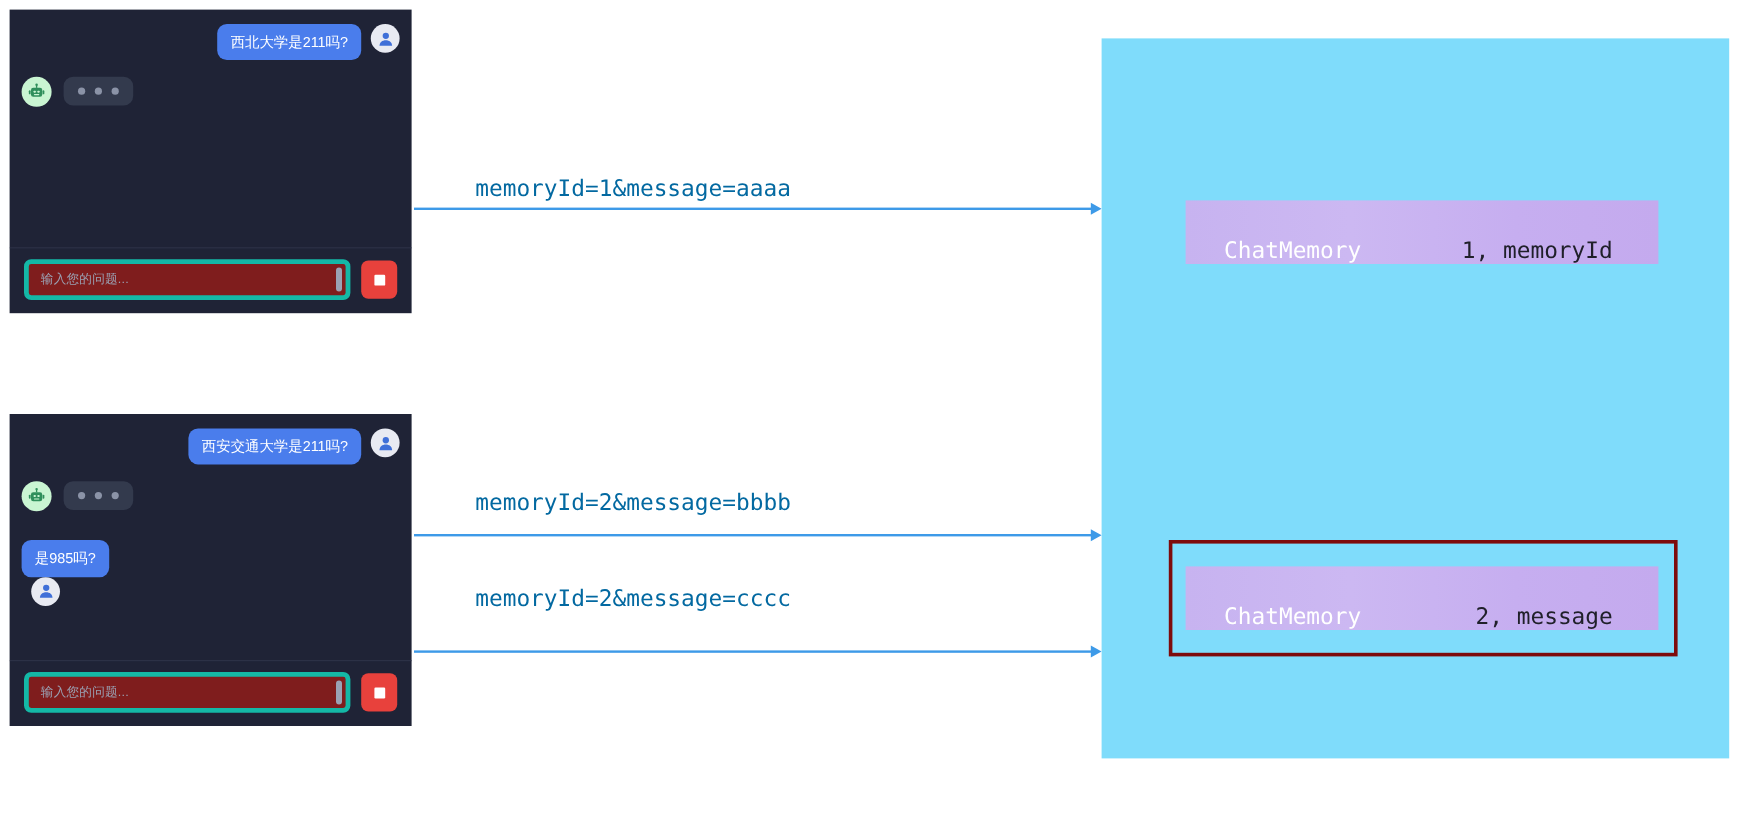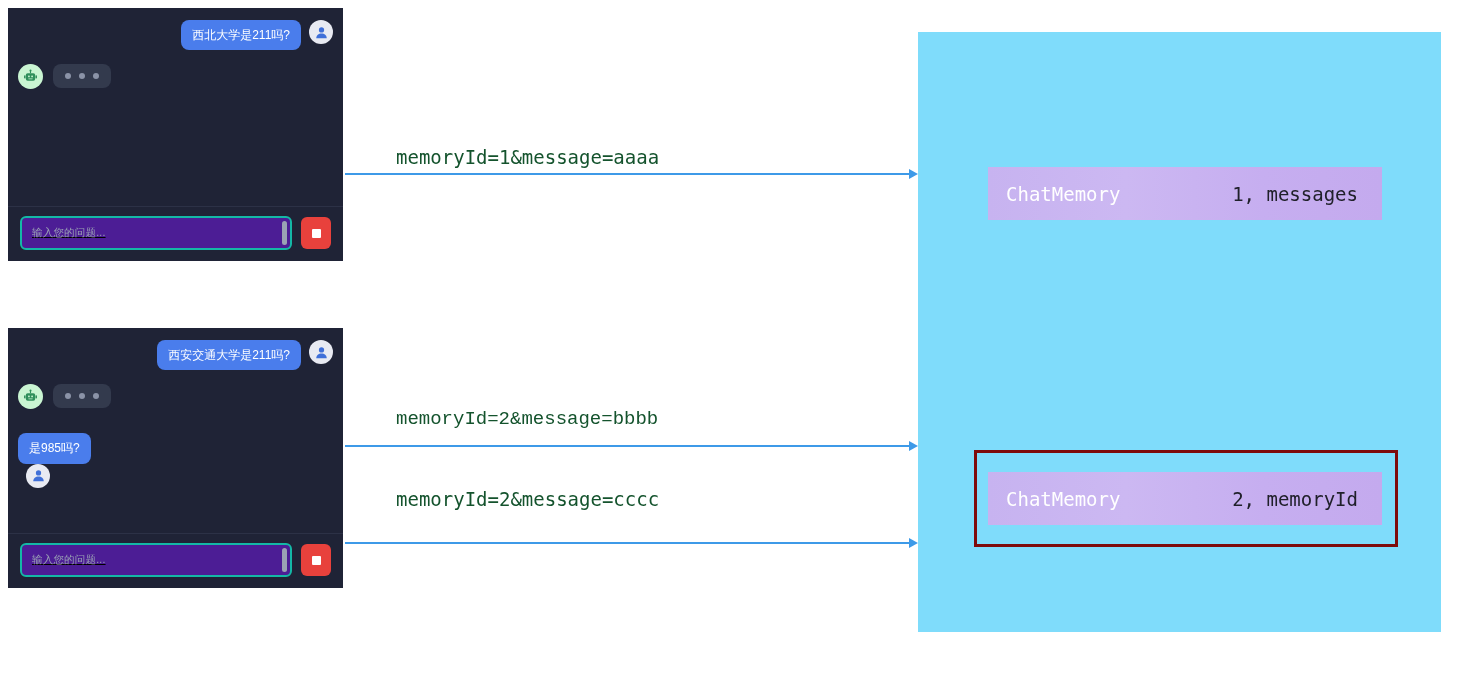--- a/index.html
+++ b/index.html
@@ -13,21 +13,21 @@
 
   
   .chat-panel {
     position: absolute;
     background: #1f2336;
     display: flex;
     flex-direction: column;
     overflow: hidden;
   }
   .chat-panel.p1 { left: 8px;  top: 8px;   width: 335px; height: 253px; }
-  .chat-panel.p2 { left: 8px;  top: 328px; width: 335px; height: 260px; }
+  .chat-panel.p2 { left: 8px;  top: 345px; width: 335px; height: 260px; }
 
   .msg-area { position: relative; flex: 1 1 auto; padding: 12px 10px 0 10px; }
 
   .row { display: flex; align-items: flex-start; margin-bottom: 14px; }
   .row.user { justify-content: flex-end; }
   .row.bot  { justify-content: flex-start; }
 
   .bubble-user {
     background: #4a7dec;
     color: #ffffff;
@@ -69,27 +69,26 @@
     border-top: 1px solid #2c3146;
     padding: 9px 12px 11px 12px;
     display: flex;
     align-items: center;
     gap: 9px;
   }
   .text-input {
     position: relative;
     flex: 1 1 auto;
     height: 34px;
-    background: #4c1d95;
-    border: 2px solid #14b8a6;
+    background: #7f1d1d;
+    border: 4px solid #14b8a6;
     border-radius: 6px;
     display: flex;
     align-items: center;
     padding: 0 10px;
-    text-decoration: underline;
   }
   .placeholder {
     color: #9aa2b4;
     font-size: 10.5px;
     letter-spacing: .2px;
   }
   .fake-scroll {
     position: absolute; right: 3px; top: 3px; bottom: 3px;
     width: 5px; border-radius: 3px; background: #9aa2b4;
   }
@@ -101,21 +100,21 @@
     flex: 0 0 auto;
   }
   .stop-sq { width: 9px; height: 9px; background: #ffffff; border-radius: 1px; }
 
   
   .arrow-group { position: absolute; }
   .arrow-label {
     position: absolute;
     font-family: "DejaVu Sans Mono", "Liberation Mono", monospace;
     font-size: 19px;
-    color: #14532d;
+    color: #0369a1;
     white-space: nowrap;
     letter-spacing: 0px;
   }
   .arrow-line {
     position: absolute;
     height: 2px;
     background: #3d9ae8;
   }
   .arrow-head {
     position: absolute;
@@ -130,22 +129,22 @@
     position: absolute;
     left: 918px; top: 32px;
     width: 523px; height: 600px;
     background: #7fdcfb;
   }
 
   .mem-card {
     position: absolute;
     background: linear-gradient(90deg, #c7b3f0 0%, #ccb8f2 35%, #c6aef0 70%, #c4aaee 100%);
     display: flex;
-    align-items: center;
-    padding: 0 18px;
+    align-items: flex-end;
+    padding: 0 32px;
     font-family: "DejaVu Sans Mono", "Liberation Mono", monospace;
     font-size: 19px;
   }
   .mem-card .cm-name { color: #ffffff; }
   .mem-card .cm-rest { color: #20202a; margin-left: auto; padding-right: 6px; }
 
   .mem-card.m1 { left: 988px; top: 167px; width: 394px; height: 53px; }
   .mem-card.m2 { left: 988px; top: 472px; width: 394px; height: 53px; }
 
   .red-frame {
@@ -263,38 +262,38 @@
     </div>
   </div>
 
   <div class="arrow-group">
     <div class="arrow-label" style="left:396px; top:146px;">memoryId=1&amp;message=aaaa</div>
     <div class="arrow-line" style="left:345px; top:173px; width:568px;"></div>
     <div class="arrow-head" style="left:909px; top:169px;"></div>
   </div>
 
   <div class="arrow-group">
-    <div class="arrow-label" style="left:396px; top:408px;font-family:Liberation Mono, monospace;">memoryId=2&amp;message=bbbb</div>
+    <div class="arrow-label" style="left:396px; top:408px;">memoryId=2&amp;message=bbbb</div>
     <div class="arrow-line" style="left:345px; top:445px; width:568px;"></div>
     <div class="arrow-head" style="left:909px; top:441px;"></div>
   </div>
 
   <div class="arrow-group">
     <div class="arrow-label" style="left:396px; top:488px;">memoryId=2&amp;message=cccc</div>
     <div class="arrow-line" style="left:345px; top:542px; width:568px;"></div>
     <div class="arrow-head" style="left:909px; top:538px;"></div>
   </div>
 
   <div class="cyan-box"></div>
 
   <div class="mem-card m1">
     <span class="cm-name">ChatMemory</span>
-    <span class="cm-rest">1, messages</span>
+    <span class="cm-rest">1, memoryId</span>
   </div>
 
   <div class="red-frame"></div>
 
   <div class="mem-card m2">
     <span class="cm-name">ChatMemory</span>
-    <span class="cm-rest">2, memoryId</span>
+    <span class="cm-rest">2, message</span>
   </div>
 
 </div>
 
 </body></html>

